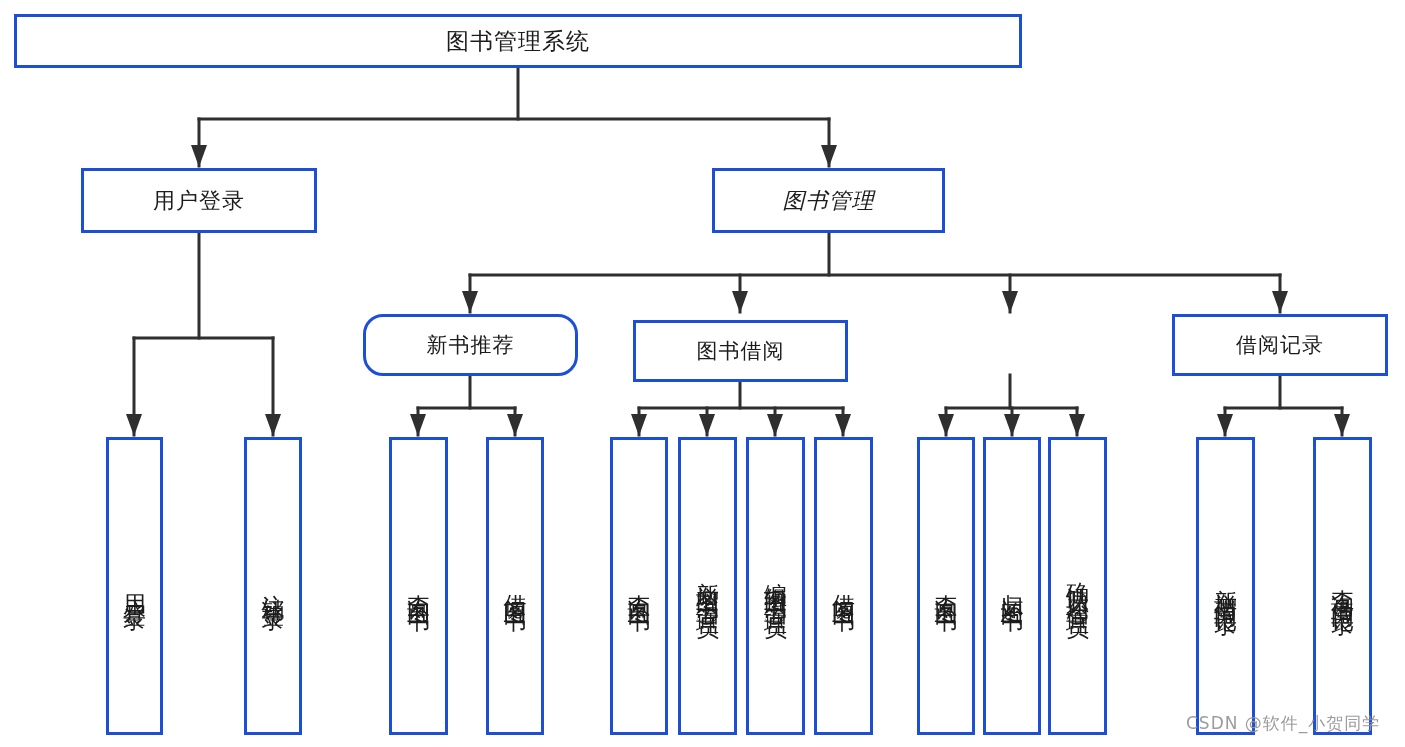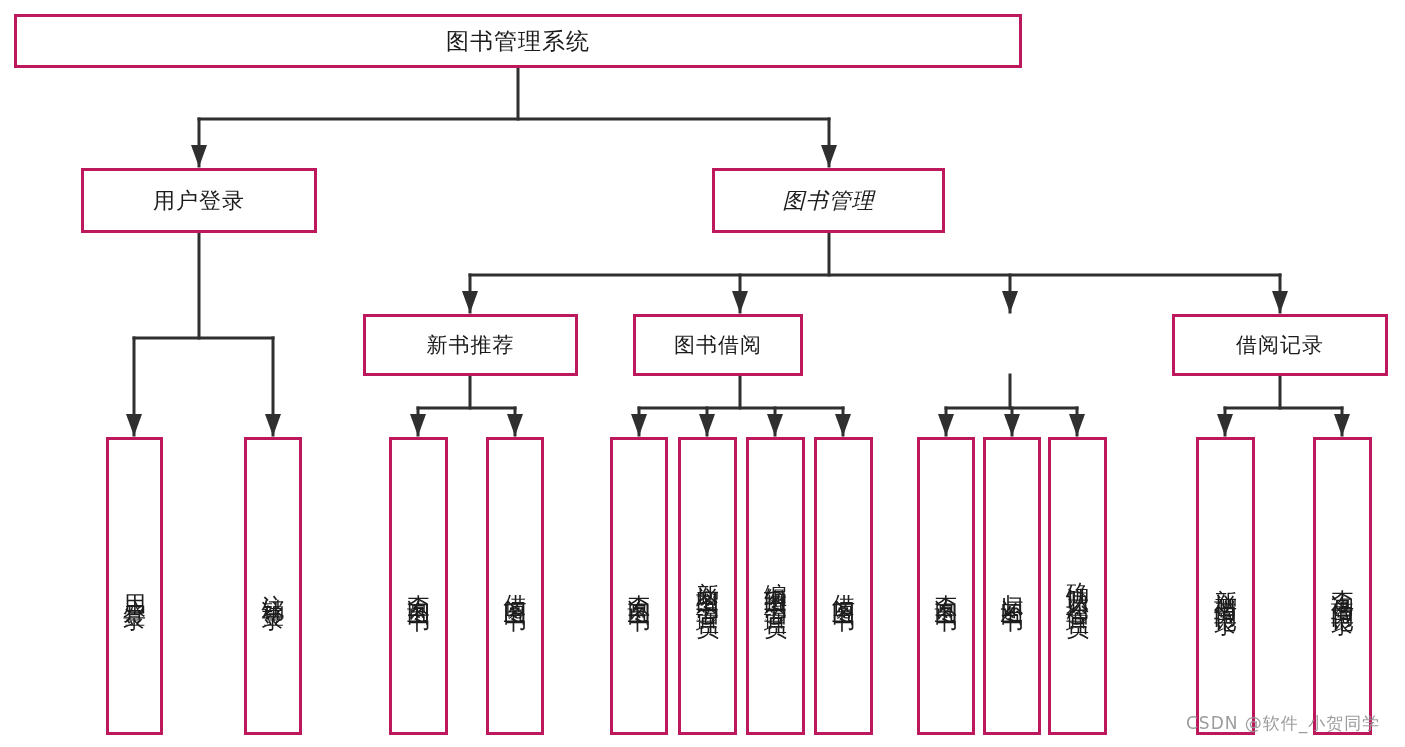--- a/index.html
+++ b/index.html
@@ -1,21 +1,21 @@
 <!DOCTYPE html>
 <html><head>
 <meta charset="utf-8">
 <style>
   html,body{margin:0;padding:0;background:#ffffff;}
   body{width:1405px;height:747px;position:relative;overflow:hidden;
        font-family:"DejaVu Sans","Liberation Sans",sans-serif;color:#1c1c1c;}
   .canvas{position:absolute;left:0;top:0;width:1405px;height:747px;}
   svg.wires{position:absolute;left:0;top:0;width:1405px;height:747px;z-index:1;}
   .box{position:absolute;box-sizing:border-box;background:#ffffff;
-       border:3px solid #be185d;display:flex;align-items:center;justify-content:center;
+       border:3px solid #1d4ed8;display:flex;align-items:center;justify-content:center;
        z-index:2;}
   .h{font-size:22px;letter-spacing:1px;white-space:nowrap;}
   .root{left:14px;top:14px;width:1008px;height:54px;font-size:23px;}
   .l2{top:168px;height:65px;}
   .l3{top:314px;height:62px;font-size:21px;}
   .leaf{top:437px;height:298px;writing-mode:vertical-rl;text-orientation:mixed;
         font-size:23px;letter-spacing:5px;line-height:1.0;}
   .watermark{position:absolute;left:1186px;top:712px;z-index:5;
              font-size:17px;color:rgba(148,148,148,0.92);letter-spacing:1px;
              white-space:nowrap;}
@@ -73,22 +73,22 @@
       <path d="M1225,408 V435" marker-end="url(#ah)"></path>
       <path d="M1342,408 V435" marker-end="url(#ah)"></path>
     </g>
   </svg>
 
   <div class="box h root">图书管理系统</div>
 
   <div class="box h l2" style="left:81px;width:236px;">用户登录</div>
   <div class="box h l2" style="left:712px;width:233px;font-style:italic;">图书管理</div>
 
-  <div class="box h l3" style="left:363px;width:215px;">新书推荐</div>
-  <div class="box h l3" style="left:633px;width:170px;">图书借阅</div>
+  <div class="box h l3" style="left:363px;width:215px;border-radius:20px;">新书推荐</div>
+  <div class="box h l3" style="left:633px;width:215px;margin-top:6px;">图书借阅</div>
   <div class="box h l3" style="left:1172px;width:216px;">借阅记录</div>
 
   <div class="box leaf" style="left:106px;width:57px;">用户登录</div>
   <div class="box leaf" style="left:244px;width:58px;">注销登录</div>
 
   <div class="box leaf" style="left:389px;width:59px;">查询图书</div>
   <div class="box leaf" style="left:486px;width:58px;">借阅图书</div>
 
   <div class="box leaf" style="left:610px;width:58px;">查询图书</div>
   <div class="box leaf" style="left:678px;width:59px;">新增图书（管理员）</div>

